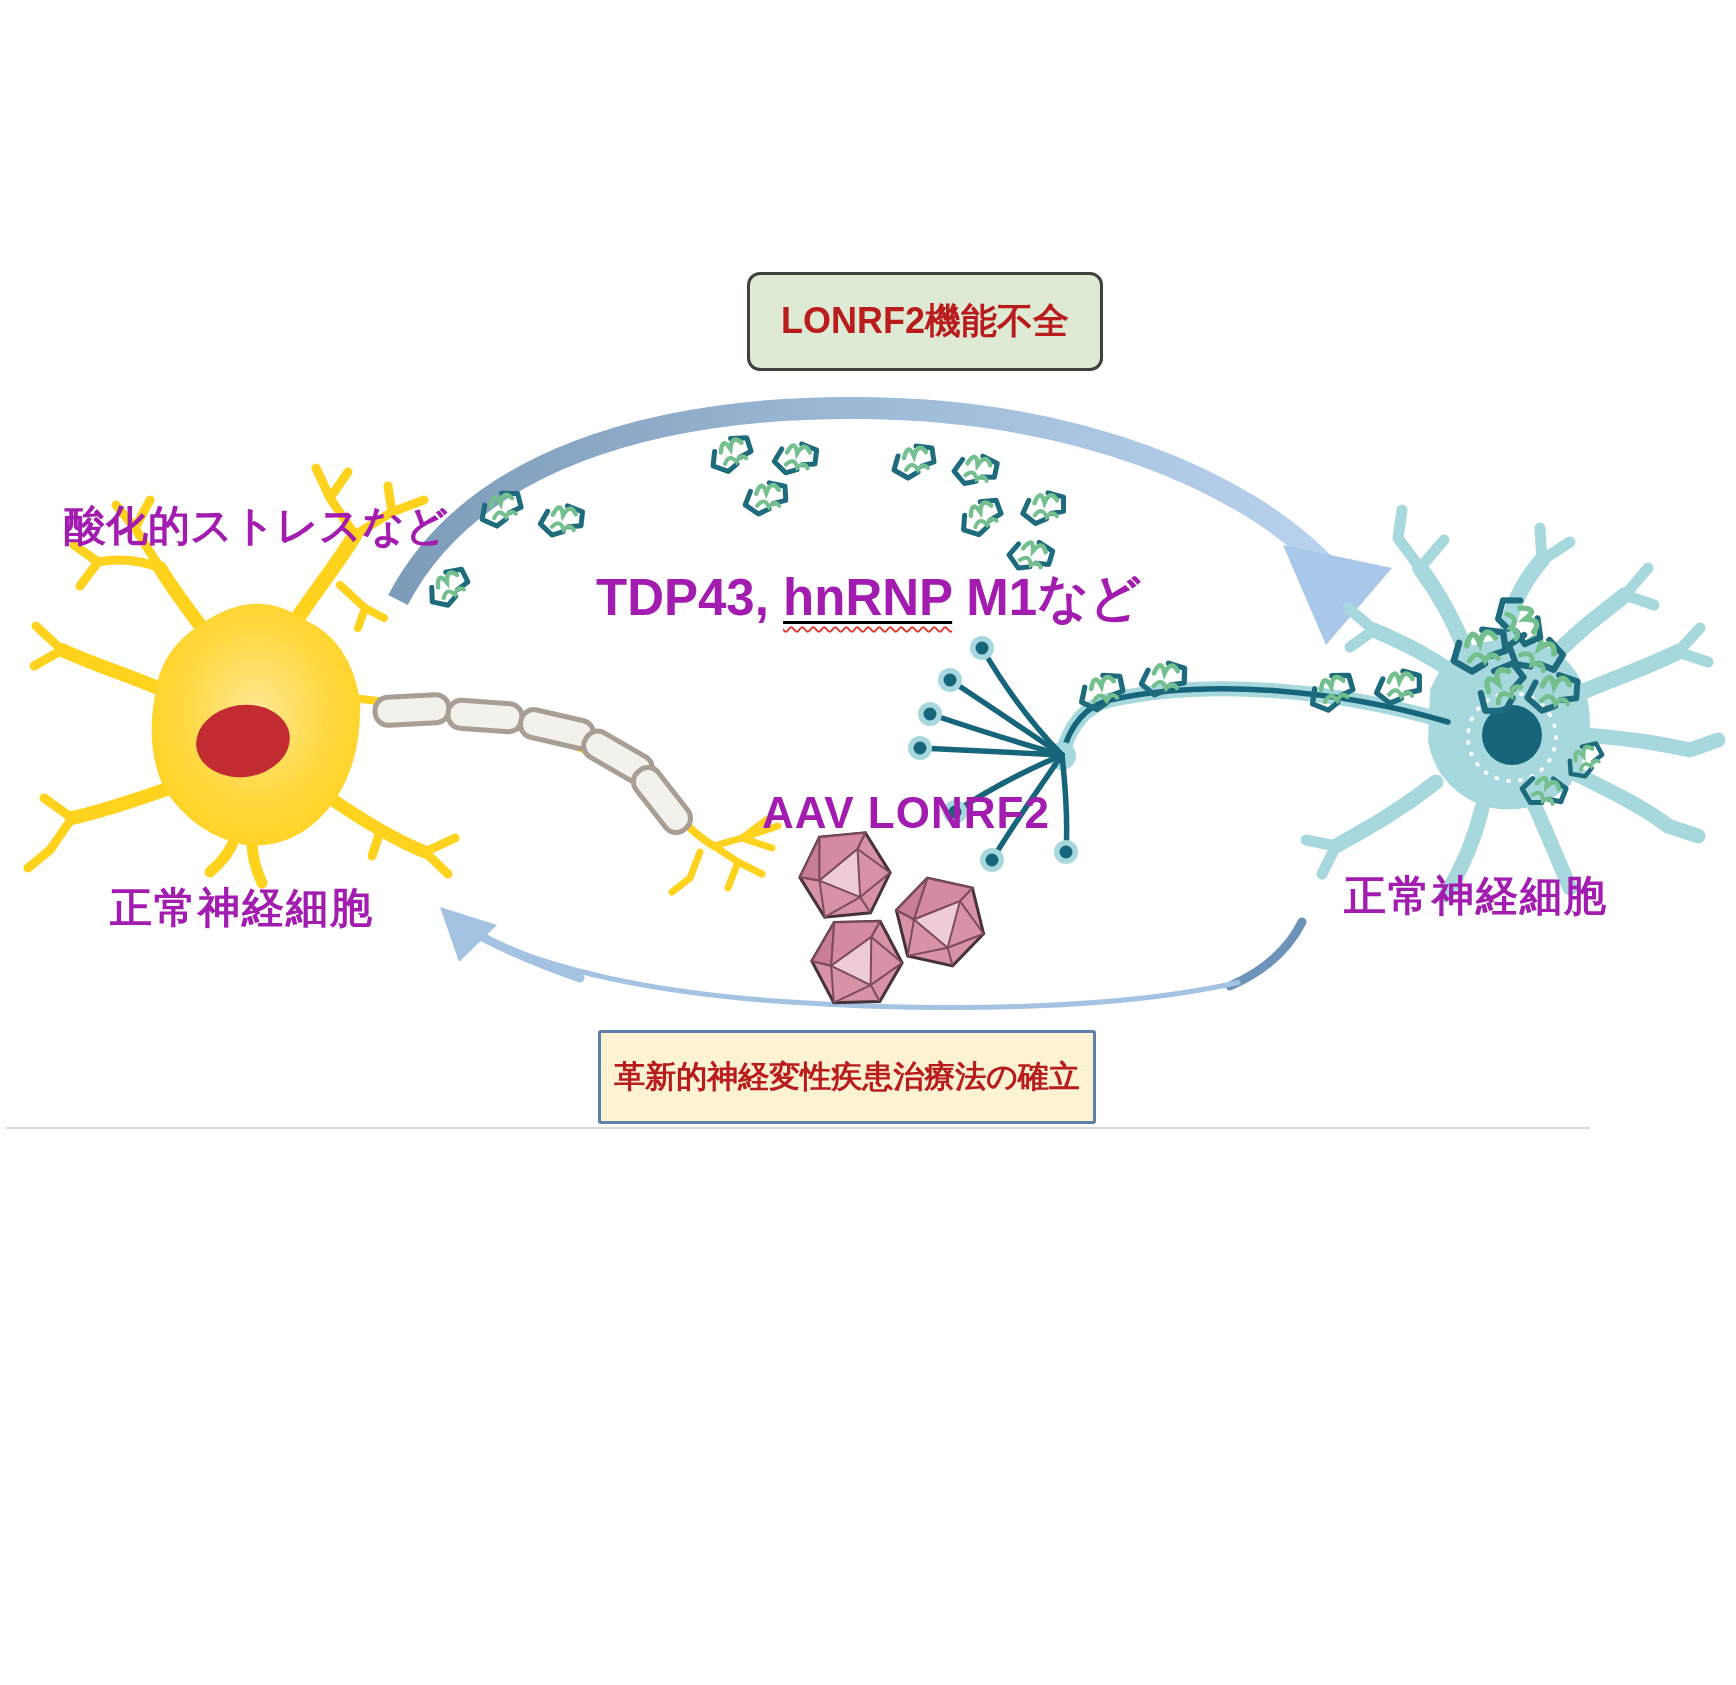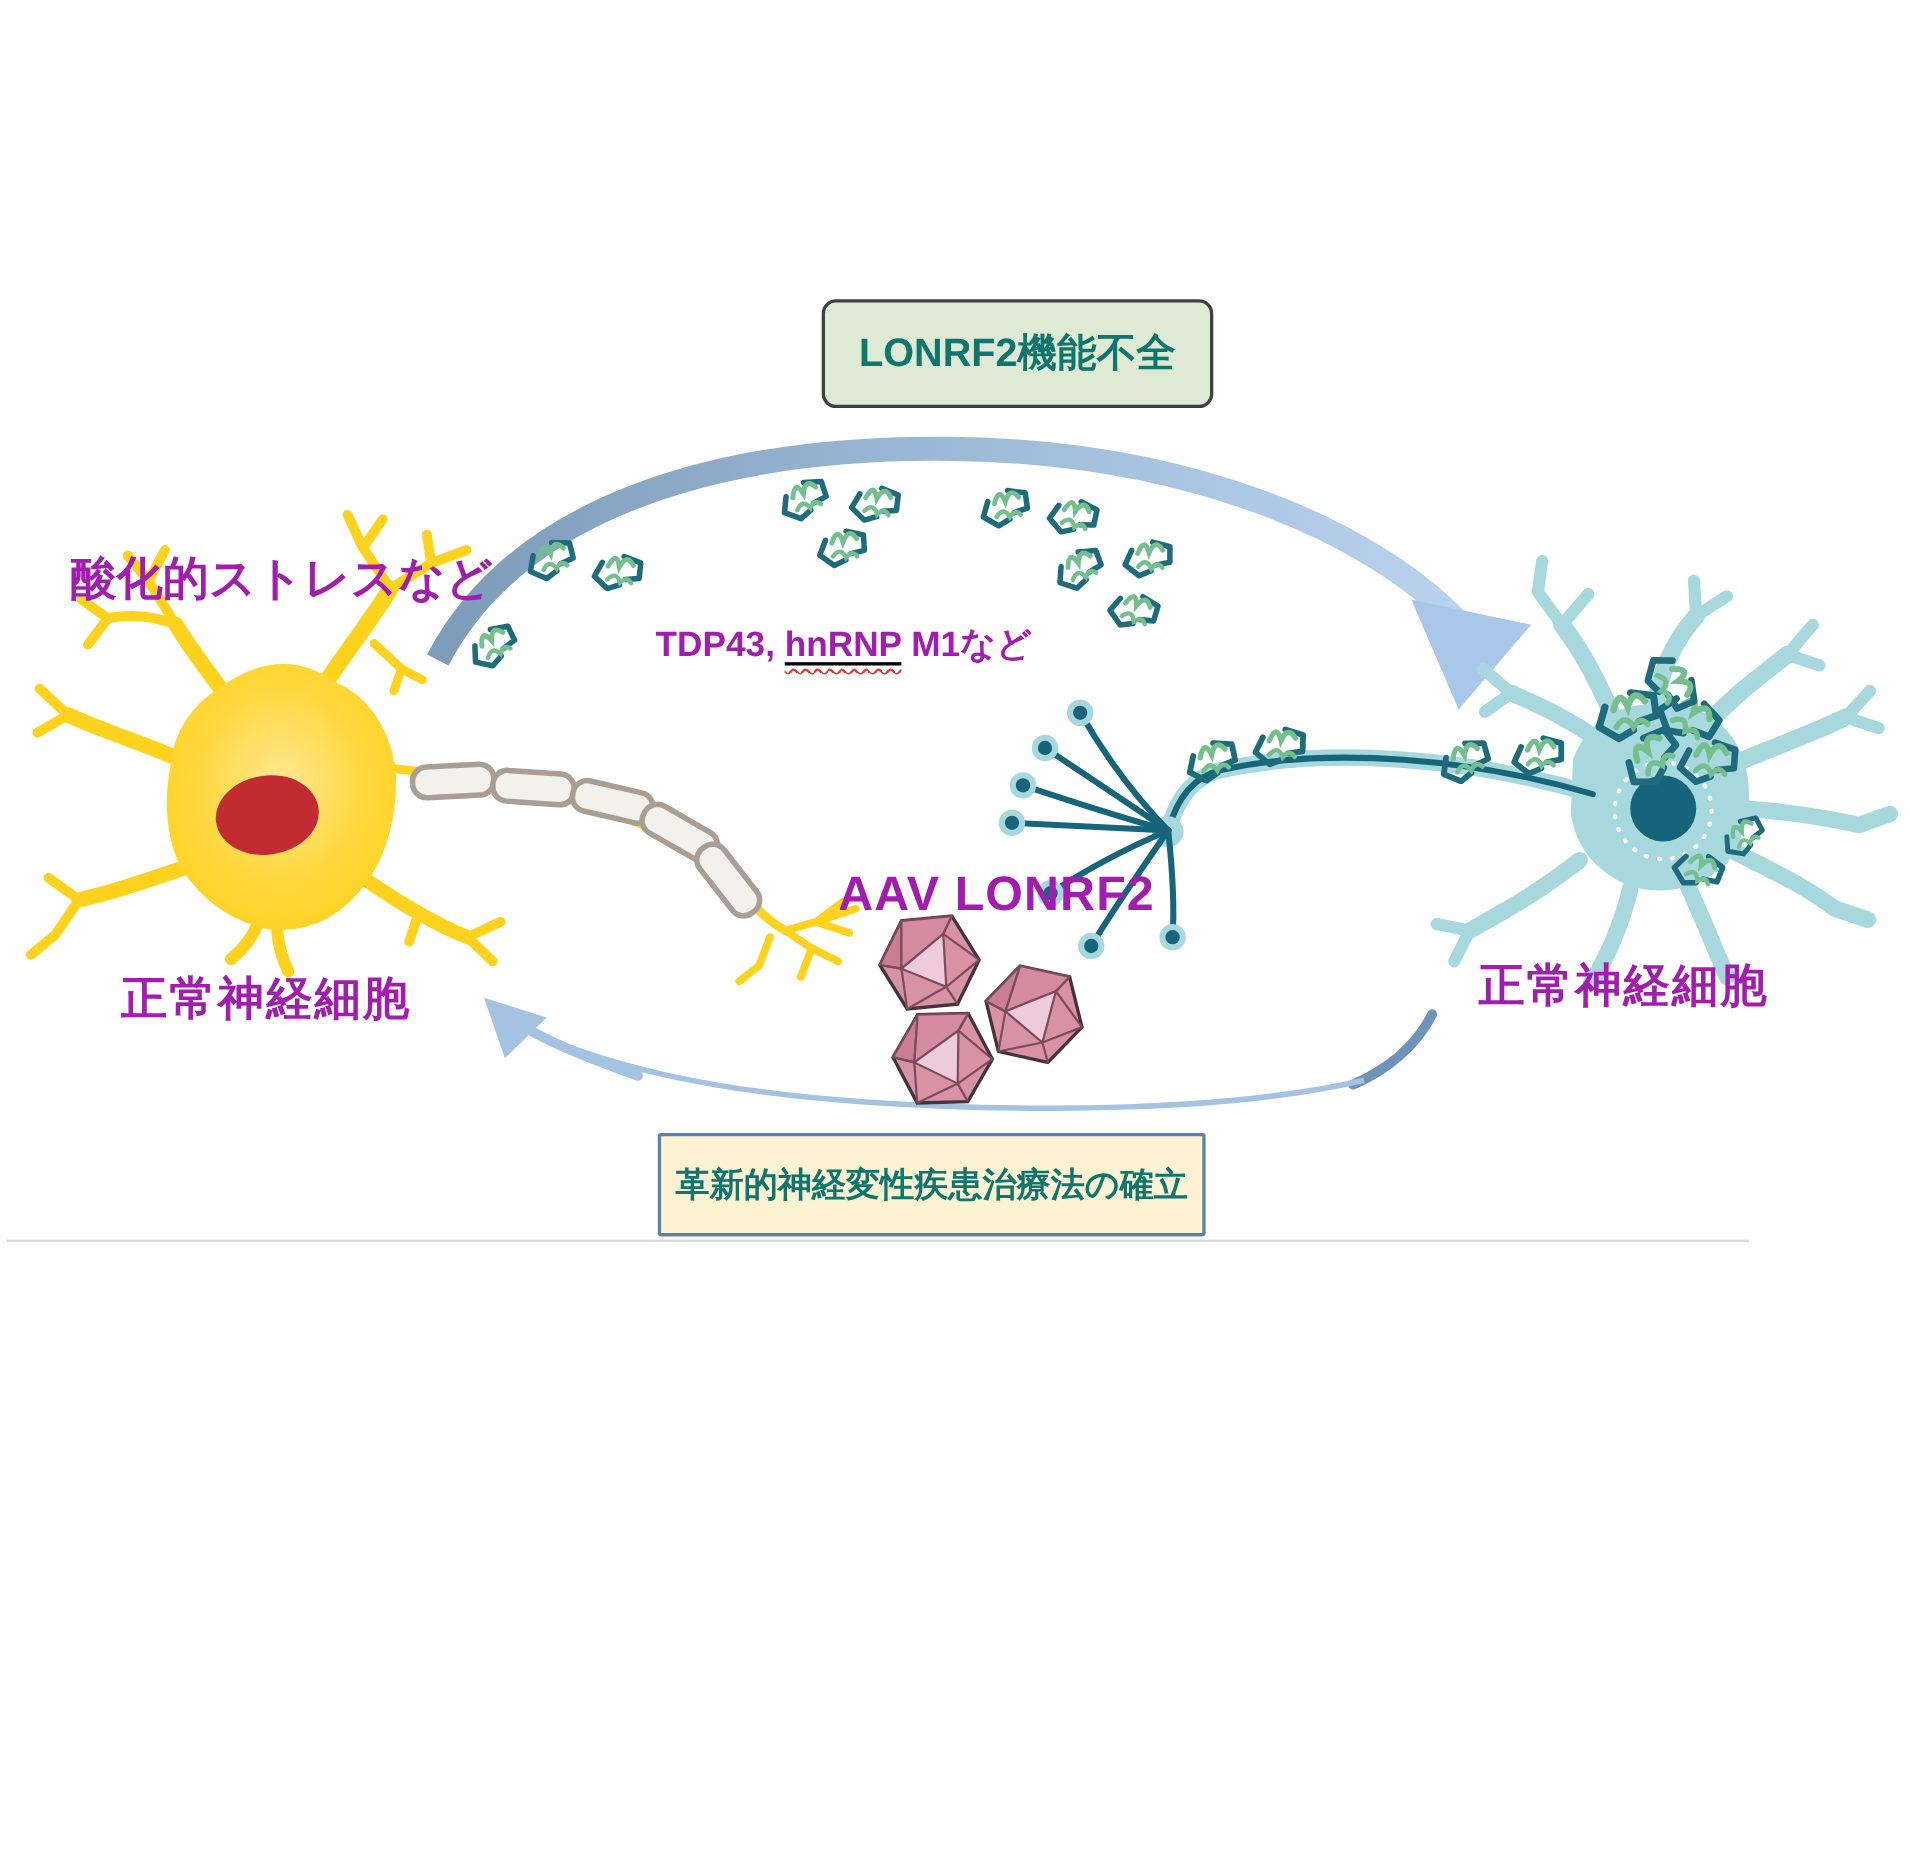--- a/index.html
+++ b/index.html
@@ -3,35 +3,35 @@
 <meta charset="utf-8">
 <style>
   html,body{margin:0;padding:0;background:#ffffff;}
   #canvas{
     position:relative;width:1736px;height:1685px;background:#ffffff;overflow:hidden;
     font-family:"Liberation Sans","DejaVu Sans",sans-serif;
   }
   #artwork{position:absolute;left:0;top:0;width:1736px;height:1685px;}
   .label{position:absolute;font-weight:bold;color:#a21caf;white-space:nowrap;z-index:3;}
   .lbl-stress{left:64px;top:498px;font-size:42px;}
-  .lbl-proteins{left:596px;top:564px;font-size:32px;}
+  .lbl-proteins{left:596px;top:564px;font-size:51px;}
   .lbl-aav{left:762px;top:788px;font-size:44px;letter-spacing:1px;}
   .lbl-normal{left:110px;top:880px;font-size:42px;letter-spacing:2px;}
   .lbl-degen{left:1344px;top:868px;font-size:42px;letter-spacing:2px;}
   .u-red-wavy{
     text-decoration-line:underline;text-decoration-style:wavy;
     text-decoration-color:#e0362e;text-decoration-thickness:2px;text-underline-offset:11px;
   }
   .u-black{
     text-decoration-line:underline;text-decoration-style:solid;
     text-decoration-color:#000;text-decoration-thickness:3px;text-underline-offset:6px;
   }
   .box{
     position:absolute;display:flex;align-items:center;justify-content:center;
-    font-weight:bold;color:#0f766e;z-index:3;white-space:nowrap;
+    font-weight:bold;color:#b91c1c;z-index:3;white-space:nowrap;
   }
   .box-top{
     left:747px;top:272px;width:350px;height:93px;
     background:#deead3;border:3px solid #3f413d;border-radius:13px;font-size:36px;
   }
   .box-bottom{
     left:598px;top:1030px;width:492px;height:88px;
     background:#fdf3d3;border:3px solid #5f80a8;border-radius:3px;font-size:31px;
   }
   .divider{position:absolute;left:6px;top:1127px;width:1584px;height:2px;background:#d8d8d8;z-index:1;}

